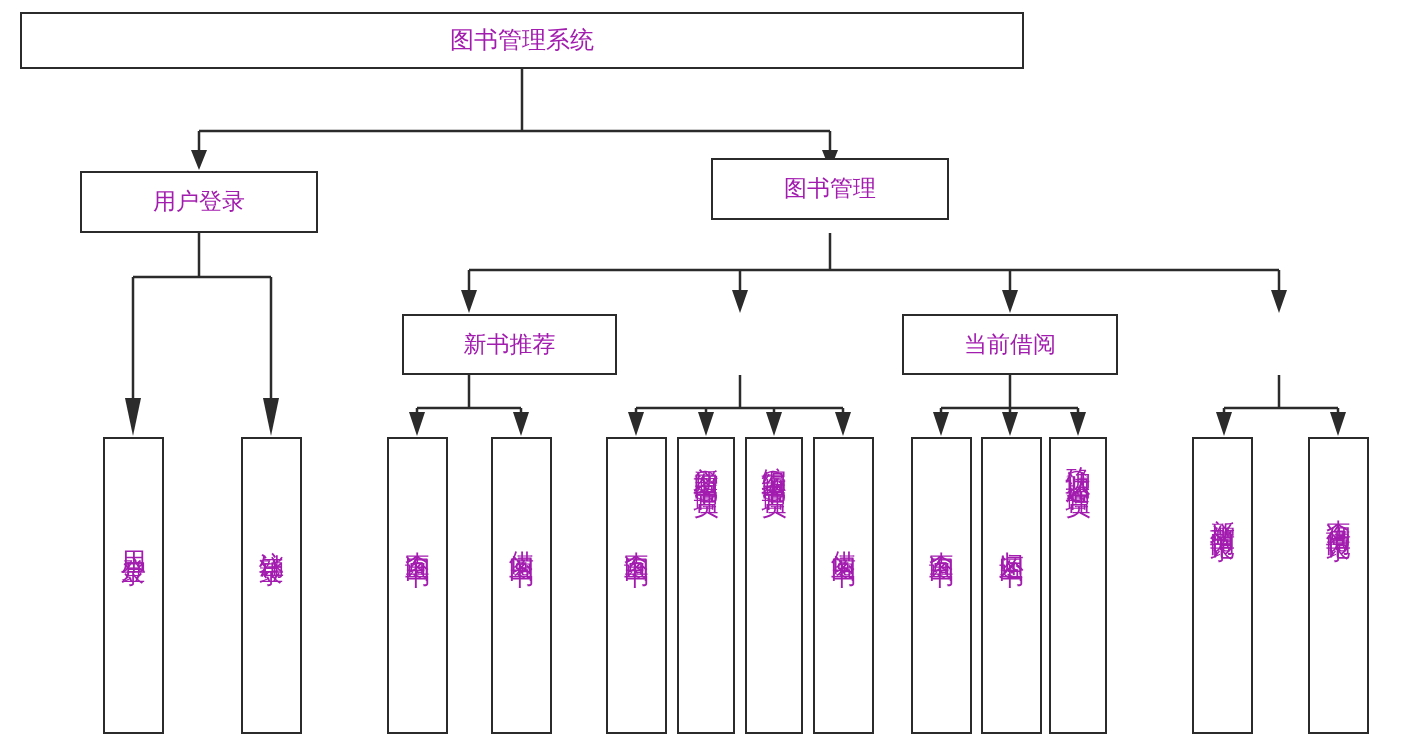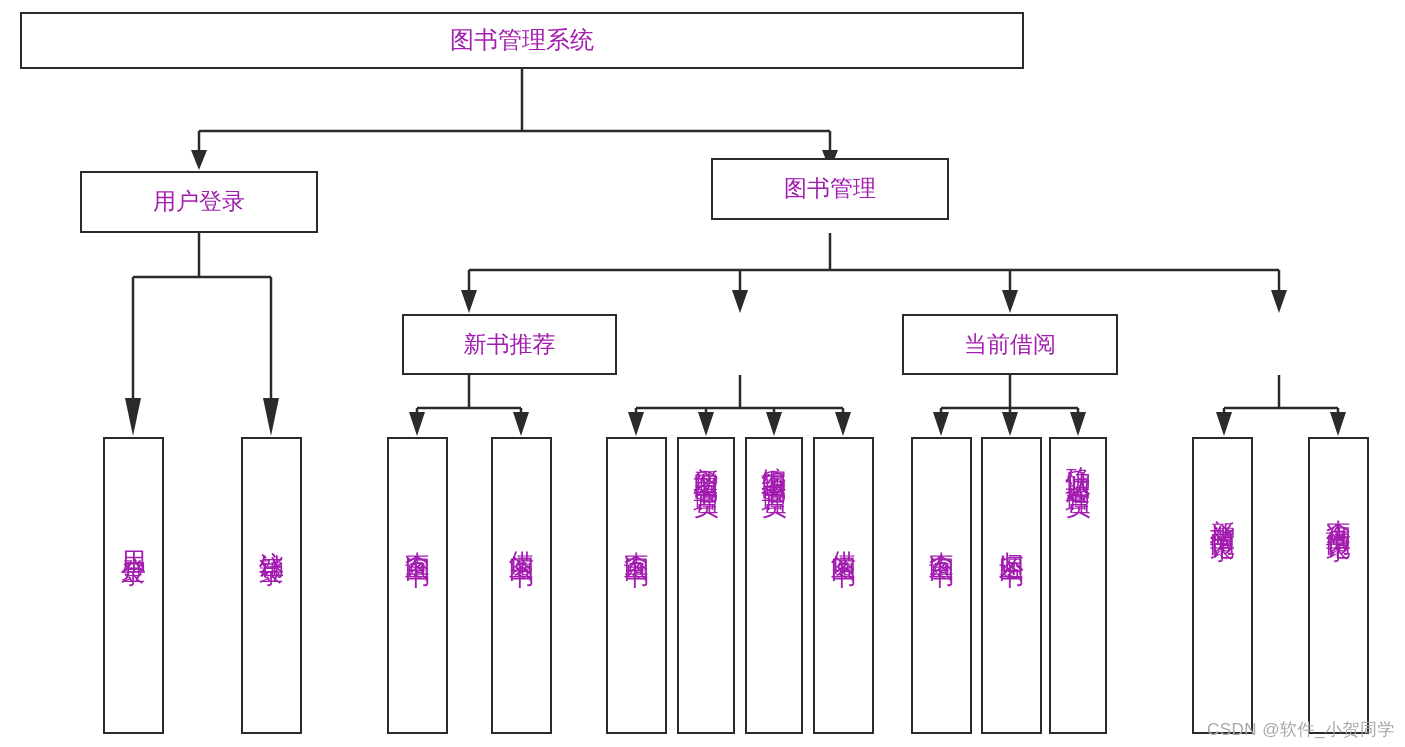--- a/index.html
+++ b/index.html
@@ -210,15 +210,14 @@
     <span class="node-label">确认归还（管理员）</span>
   </div>
 
   <div class="node vert mid2" style="left:1192px; top:437px; width:61px; height:297px;">
     <span class="node-label">新增借阅记录</span>
   </div>
   <div class="node vert mid2" style="left:1308px; top:437px; width:61px; height:297px;">
     <span class="node-label">查询借阅记录</span>
   </div>
 
-  <div class="watermark">CSDN @软件_小贺同学</div>
 
 </div>
 
 </body></html>

